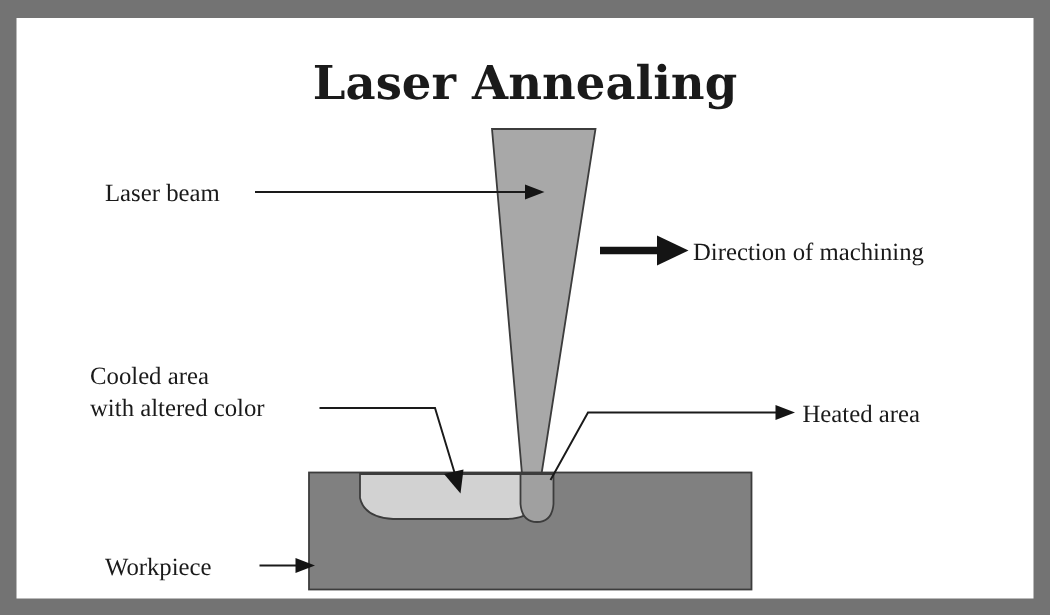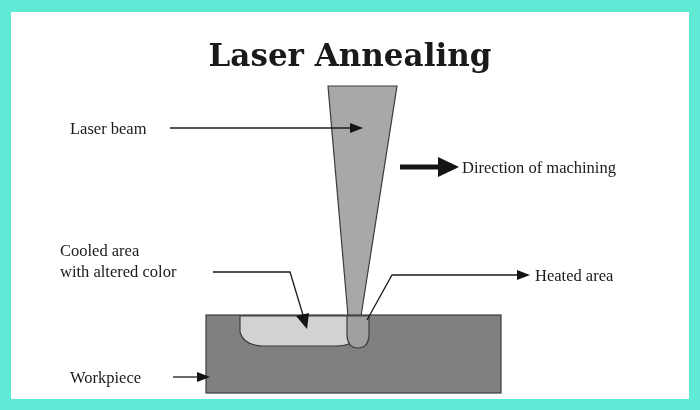--- a/index.html
+++ b/index.html
@@ -10,21 +10,21 @@
   body {
     width: 700px;
     height: 410px;
     overflow: hidden;
     font-family: "Liberation Serif", serif;
   }
   #figure-frame {
     position: relative;
     width: 700px;
     height: 410px;
-    background: #5eead4;
+    background: #737373;
     box-sizing: border-box;
   }
   #figure-canvas {
     position: absolute;
     left: 11px;
     top: 12px;
     width: 678px;
     height: 387px;
     background: #ffffff;
     overflow: hidden;

